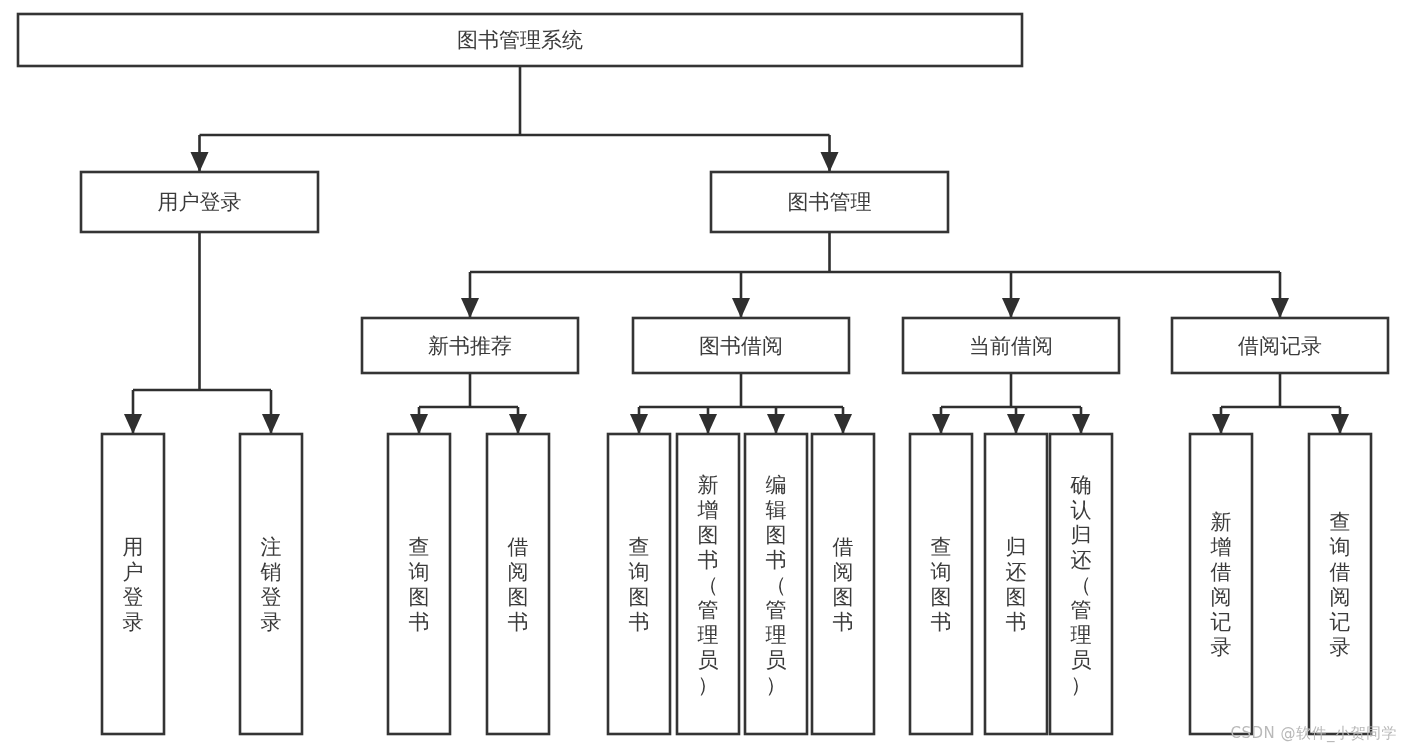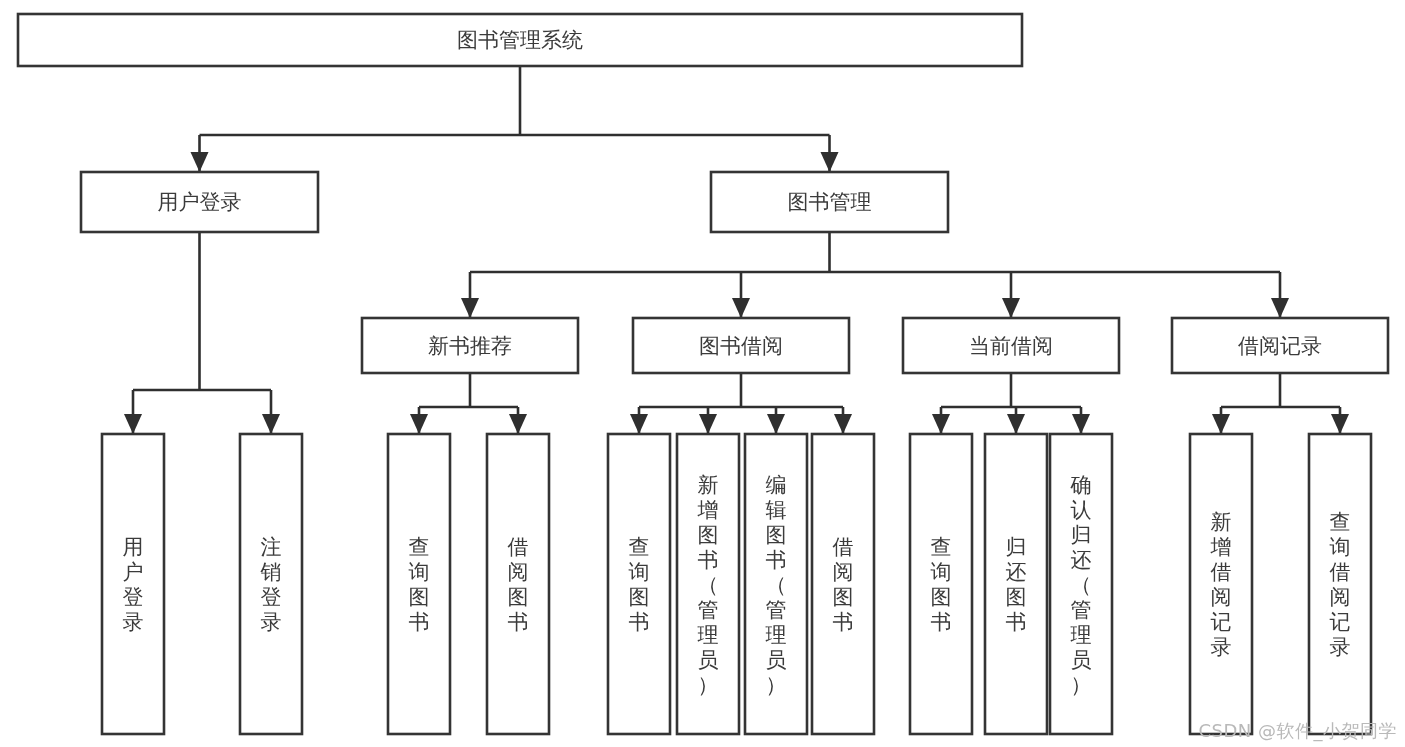--- a/index.html
+++ b/index.html
@@ -54,21 +54,21 @@
   }
   .arrow-head {
     fill: #2f2f2f;
     stroke: none;
   }
   .watermark {
     position: absolute;
     right: 8px;
     bottom: 4px;
     font-family: "DejaVu Sans", "Liberation Sans", sans-serif;
-    font-size: 18px;
+    font-size: 15px;
     color: #b9b9b9;
     letter-spacing: 0.5px;
     user-select: none;
     white-space: nowrap;
   }
 </style>
 </head>
 <body>
 
 <div id="diagram-root">

